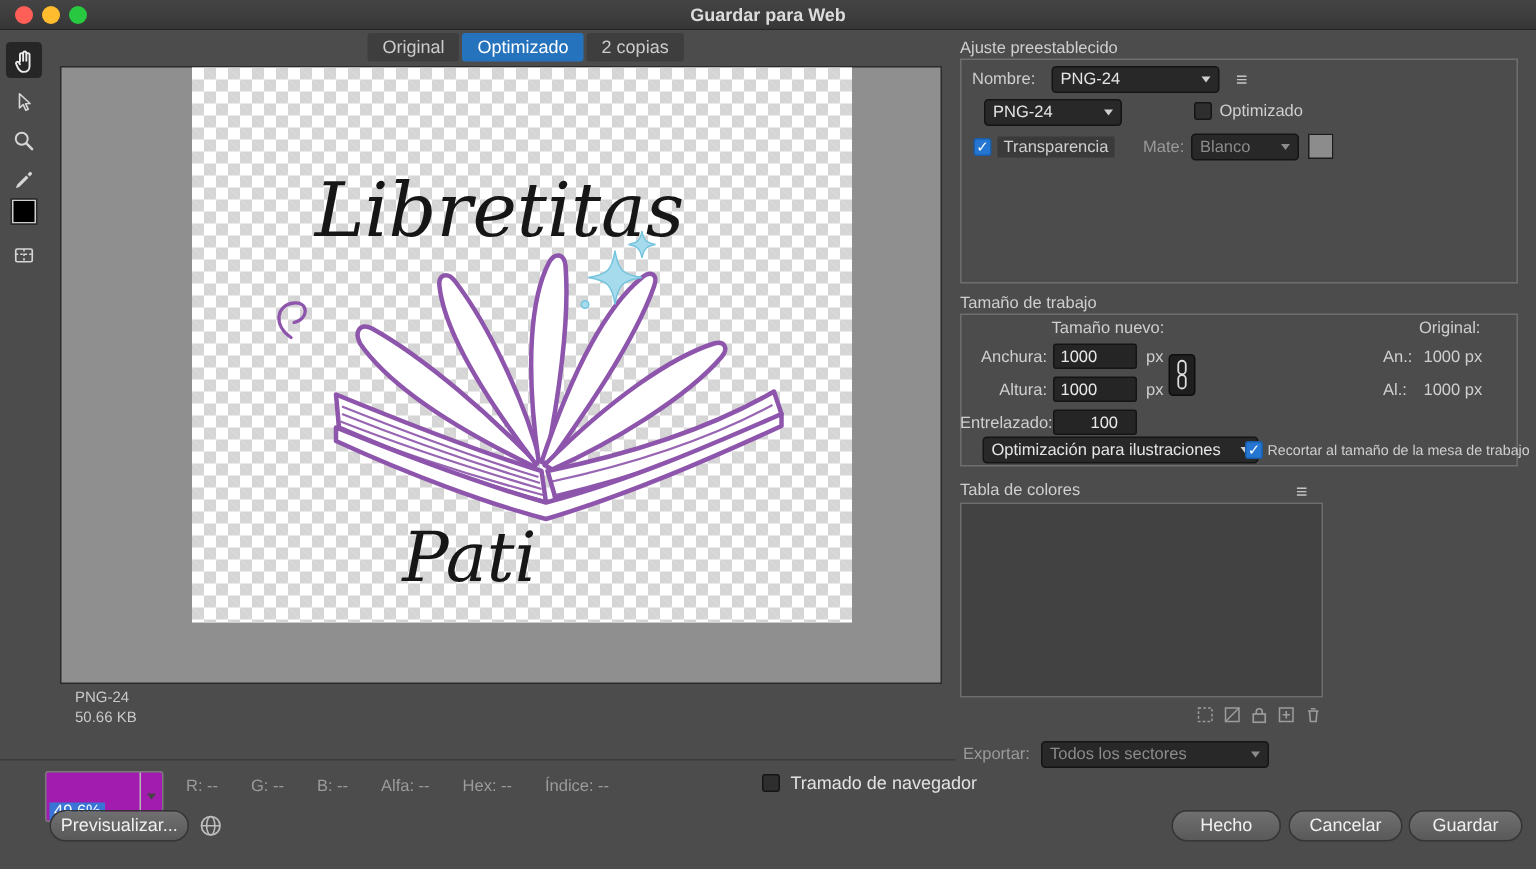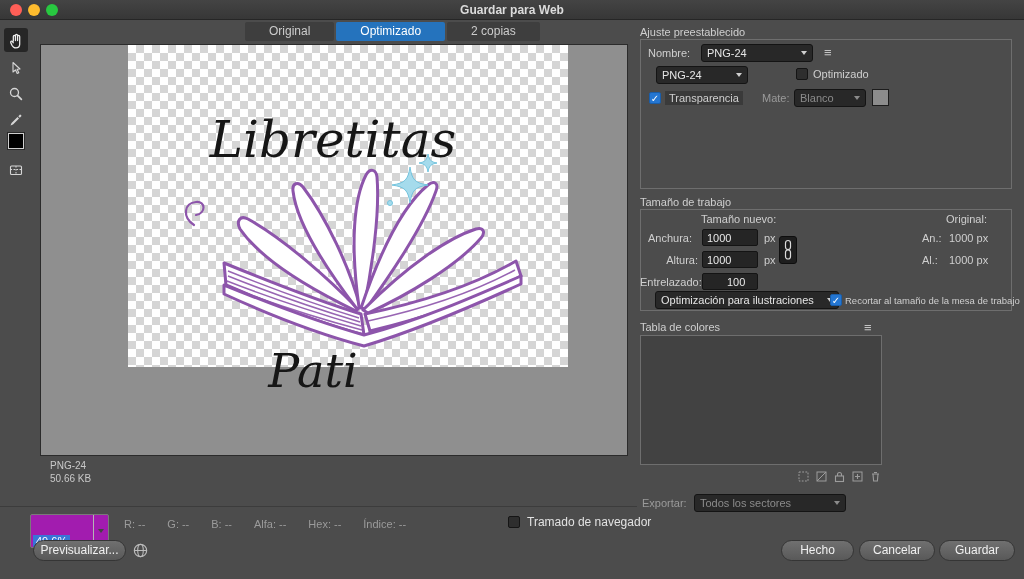--- a/index.html
+++ b/index.html
@@ -12,25 +12,25 @@
   .titlebar{position:absolute;left:0;top:0;width:1024px;height:20px;background:linear-gradient(#444,#373737);border-bottom:1px solid #262626}
   .light{position:absolute;top:4px;width:12px;height:12px;border-radius:50%}
   .title{position:absolute;left:0;right:0;top:0;height:20px;line-height:20px;text-align:center;font-size:12px;font-weight:bold;color:#dcdcdc}
   
   .tool{position:absolute;left:4px;width:24px;height:24px;border-radius:3px;display:flex;align-items:center;justify-content:center}
   .tool.selected{background:#262626}
   .tool svg{display:block}
   .swatch{position:absolute;left:8px;width:16px;height:16px;background:#000;border:1px solid #cfcfcf;outline:1px solid #2a2a2a}
   
   .tabs{position:absolute;left:245px;top:22px;display:flex;gap:2px}
-  .tab{height:19px;line-height:19px;padding:0 24px;font-size:12px;color:#cccccc;background:#3e3e3e;border-radius:2px}
+  .tab{height:19px;line-height:19px;padding:0 10px;font-size:12px;color:#cccccc;background:#3e3e3e;border-radius:2px}
   .tab.active{background:#2573bd;color:#fff}
   
   .preview-pane{position:absolute;left:40px;top:44px;width:588px;height:412px;background:#8f8f8f;border:1px solid #2b2b2b}
-  .artboard{position:absolute;left:87px;top:0;width:440px;height:322px;background-color:#fff;
+  .artboard{position:absolute;left:87px;top:0;width:440px;height:370px;background-color:#fff;
     background-image:linear-gradient(45deg,#d5d5d5 25%,transparent 25%,transparent 75%,#d5d5d5 75%),
                      linear-gradient(45deg,#d5d5d5 25%,transparent 25%,transparent 75%,#d5d5d5 75%);
     background-size:16px 16px;background-position:0 0,8px 8px}
   .script-lg{font-family:"DejaVu Serif",serif;font-style:italic;fill:#161616}
   .fmt{position:absolute;left:50px;font-size:10px;color:#c9c9c9;line-height:13px}
   
   .dd{position:absolute;height:18px;background:#282828;border:1px solid #141414;border-radius:3px;display:flex;align-items:center;padding:0 5px;font-size:11px;color:#e5e5e5;white-space:nowrap}
   .dd .txt{overflow:hidden;text-overflow:ellipsis}
   .dd .chev{margin-left:auto;width:0;height:0;border-left:3.5px solid transparent;border-right:3.5px solid transparent;border-top:4px solid #cfcfcf;flex:none;margin-left:auto}
   .dd.disabled{color:#8b8b8b}
@@ -166,21 +166,21 @@
   <span class="chev"></span>
 </div>
 <div class="abs" style="left:872px;top:89px;width:17px;height:17px;background:#8c8c8c;border:1px solid #1c1c1c"></div>
 
 <div class="abs lbl" style="left:640px;top:196px">Tamaño de trabajo</div>
 <div class="panelbox" style="left:640px;top:209px;width:372px;height:102px"></div>
 
 <div class="abs lbl" style="left:701px;top:213px">Tamaño nuevo:</div>
 <div class="abs lbl" style="left:946px;top:213px">Original:</div>
 
-<div class="abs lbl" style="left:648px;top:232px;width:50px;">Anchura:</div>
+<div class="abs lbl" style="left:648px;top:232px;width:50px;text-align:right">Anchura:</div>
 <input class="num" style="left: 702px; top: 229px;" value="1000">
 <div class="abs lbl" style="left:764px;top:232px">px</div>
 <div class="abs lbl" style="left:922px;top:232px">An.:</div>
 <div class="abs lbl" style="left:949px;top:232px">1000 px</div>
 
 <div class="abs" style="left:779px;top:236px;width:18px;height:28px;background:#1e1e1e;border:1px solid #0e0e0e;border-radius:3px;display:flex;align-items:center;justify-content:center">
   <svg width="12" height="22" viewBox="0 0 12 22">
     <rect x="3.5" y="1.5" width="5" height="9" rx="2.5" fill="none" stroke="#dcdcdc" stroke-width="1.2"></rect>
     <rect x="3.5" y="11" width="5" height="9" rx="2.5" fill="none" stroke="#dcdcdc" stroke-width="1.2"></rect>
   </svg>

